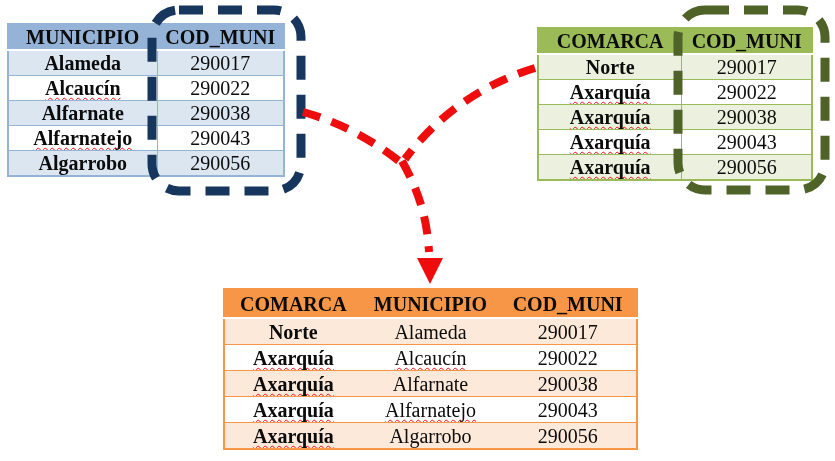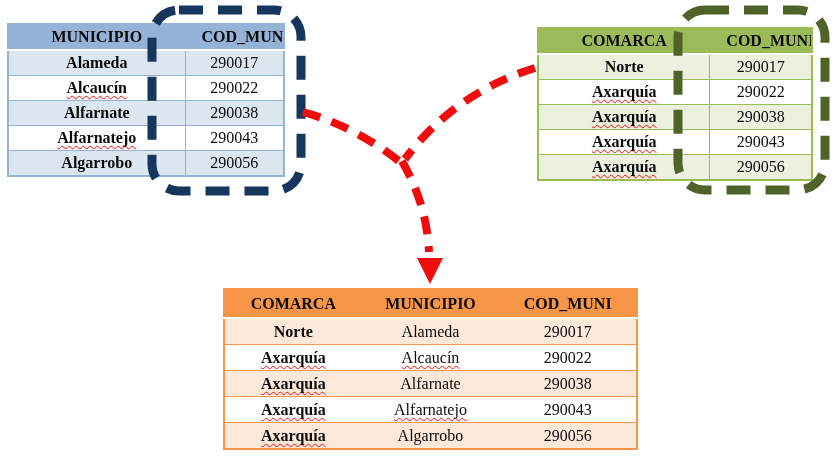--- a/index.html
+++ b/index.html
@@ -7,21 +7,21 @@
     position:relative; width:835px; height:461px; overflow:hidden;
     background:#fff; font-family:"Liberation Serif", serif; color:var(--text,#0b0b0b);
   }
   .tbl-wrap { position:absolute; }
   .pos-municipio { left:7px;   top:23px;  width:278px; }
   .pos-comarca   { left:537px; top:27px;  width:276px; }
   .pos-joined    { left:223px; top:288px; width:415px; }
 
   table.tbl { width:100%; border-collapse:collapse; table-layout:fixed; }
   .tbl th, .tbl td {
-    text-align:center; padding:0 16px; font-size:16px; line-height:1;
+    text-align:center; padding:0 2px; font-size:20px; line-height:1;
     height:24px; white-space:nowrap; overflow:hidden;
   }
   .tbl th { font-weight:bold; }
   .tbl td.b { font-weight:bold; }
   .tbl td.sq {
     text-decoration-line:underline; text-decoration-style:wavy;
     text-decoration-color:var(--red); text-decoration-thickness:1px;
     text-underline-offset:2px; text-decoration-skip-ink:none;
   }
 

